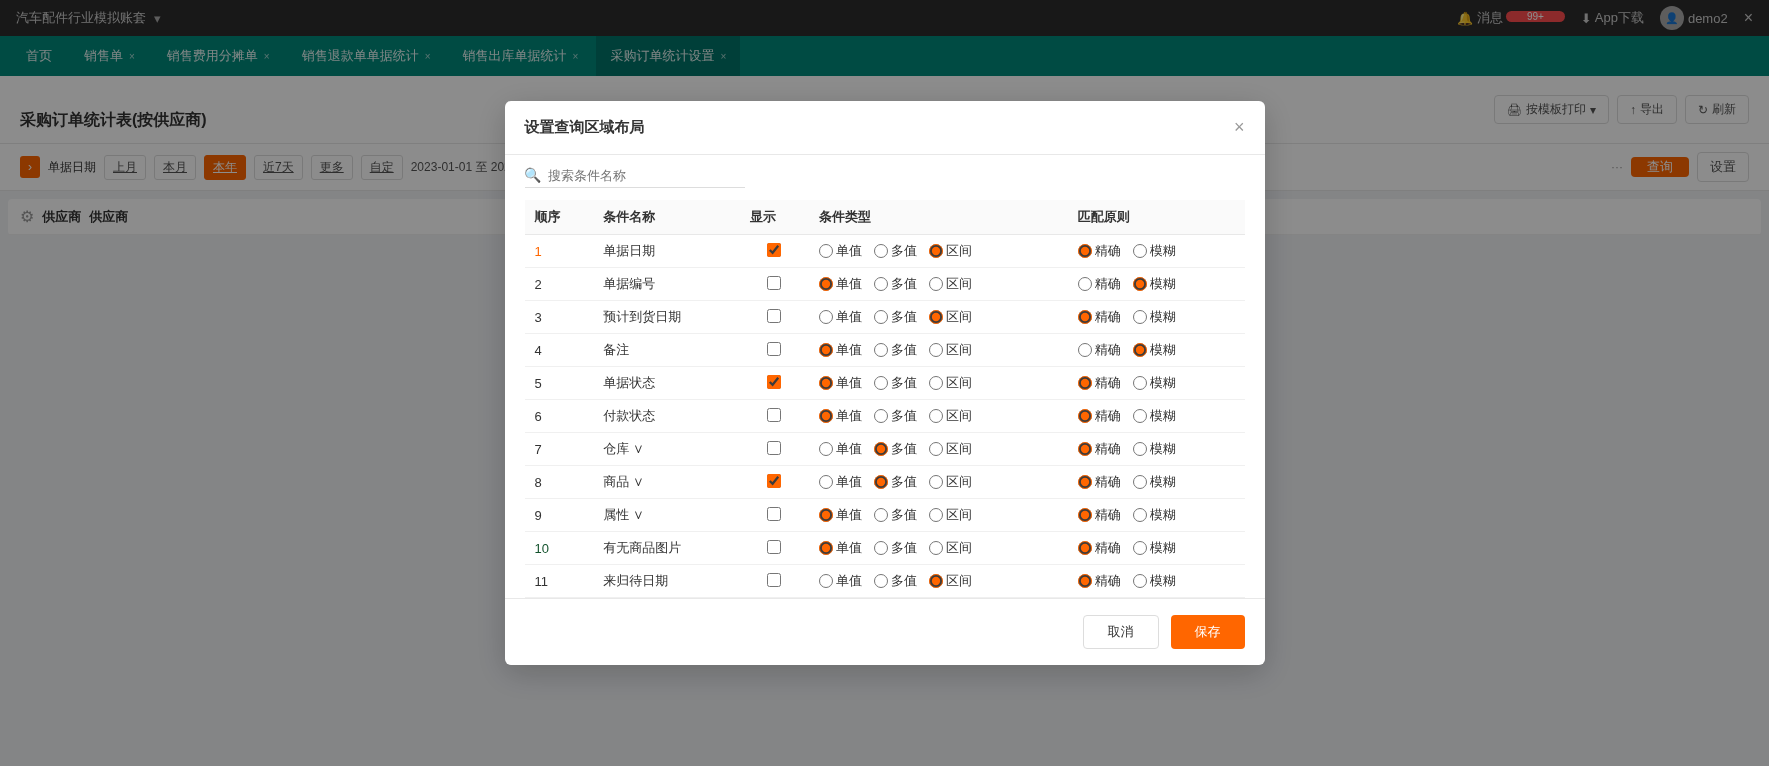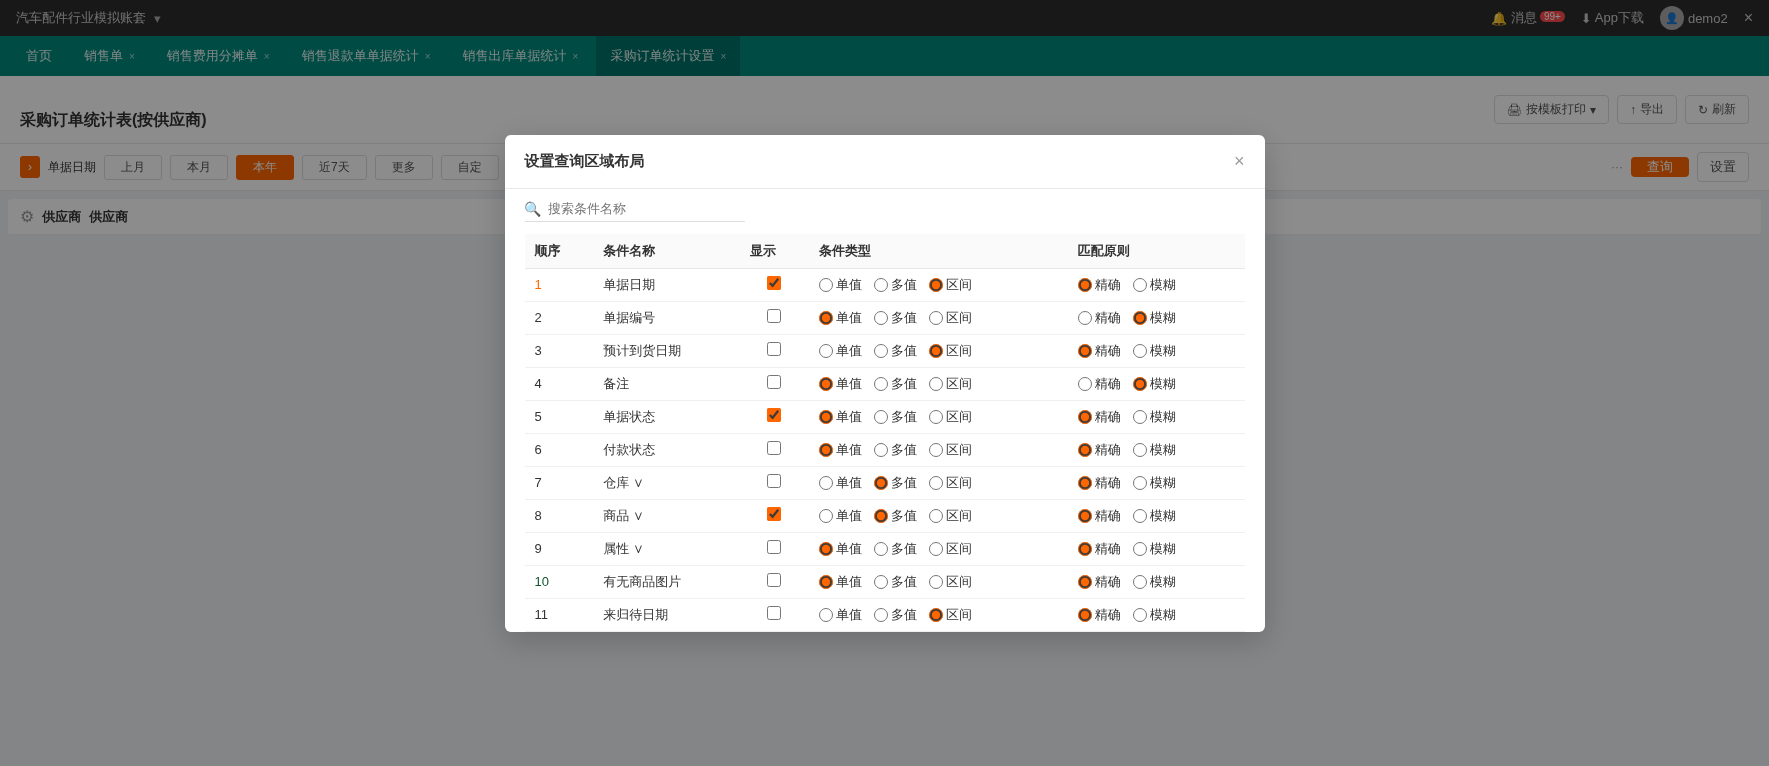--- a/index.html
+++ b/index.html
@@ -14,21 +14,21 @@
       justify-content: space-between;
       padding: 0 16px;
       color: #ccc;
     }
     .top-nav-left { display: flex; align-items: center; gap: 8px; font-size: 13px; }
     .top-nav-right { display: flex; align-items: center; gap: 16px; font-size: 13px; }
     .top-nav-right .badge {
       background: #ff4d4f;
       color: white;
       border-radius: 8px;
-      padding: 0 4px;
+      padding: 0 21px;
       font-size: 10px;
       position: relative;
       top: -2px;
     }
     .close-x { color: #ccc; cursor: pointer; font-size: 16px; }
 
     
     .page-header {
       background: #fff;
       padding: 12px 20px;
@@ -47,21 +47,21 @@
     .filter-bar {
       background: #fff;
       padding: 8px 20px;
       display: flex;
       align-items: center;
       gap: 8px;
       border-bottom: 1px solid #e8e8e8;
     }
     .filter-toggle { background: #f60; color: white; border: none; padding: 4px 8px; border-radius: 3px; cursor: pointer; font-size: 12px; }
     .date-label { font-size: 12px; color: #333; }
-    .date-btn { padding: 3px 16px; border: 1px solid #ddd; border-radius: 3px; cursor: pointer; font-size: 12px; background: #fff; color: #555; }
+    .date-btn { padding: 3px 8px; border: 1px solid #ddd; border-radius: 3px; cursor: pointer; font-size: 12px; background: #fff; color: #555; text-decoration: underline; }
     .date-btn.active { background: #f60; color: white; border-color: #f60; }
     .date-range { font-size: 12px; color: #555; }
     .btn-query { background: #f60; color: white; border: none; padding: 1px 16px; border-radius: 4px; cursor: pointer; font-size: 13px; }
     .btn-set { background: white; color: #555; border: 1px solid #ddd; padding: 5px 12px; border-radius: 4px; cursor: pointer; font-size: 13px; }
     .filter-spacer { flex: 1; }
 
     
     .table-area {
       background: #fff;
       margin: 8px;
@@ -735,14 +735,18 @@
             <input type="radio" class="radio-input" name="match-10" style="">
             <span>模糊</span>
           </label>
         </div>
       </td>
     </tr>
           </tbody>
       </table>
     </div>
 
+    <div class="dialog-footer">
+      <button class="btn-cancel">取消</button>
+      <button class="btn-save">保存</button>
+    </div>
   </div>
 </div>
 
 </body></html>

